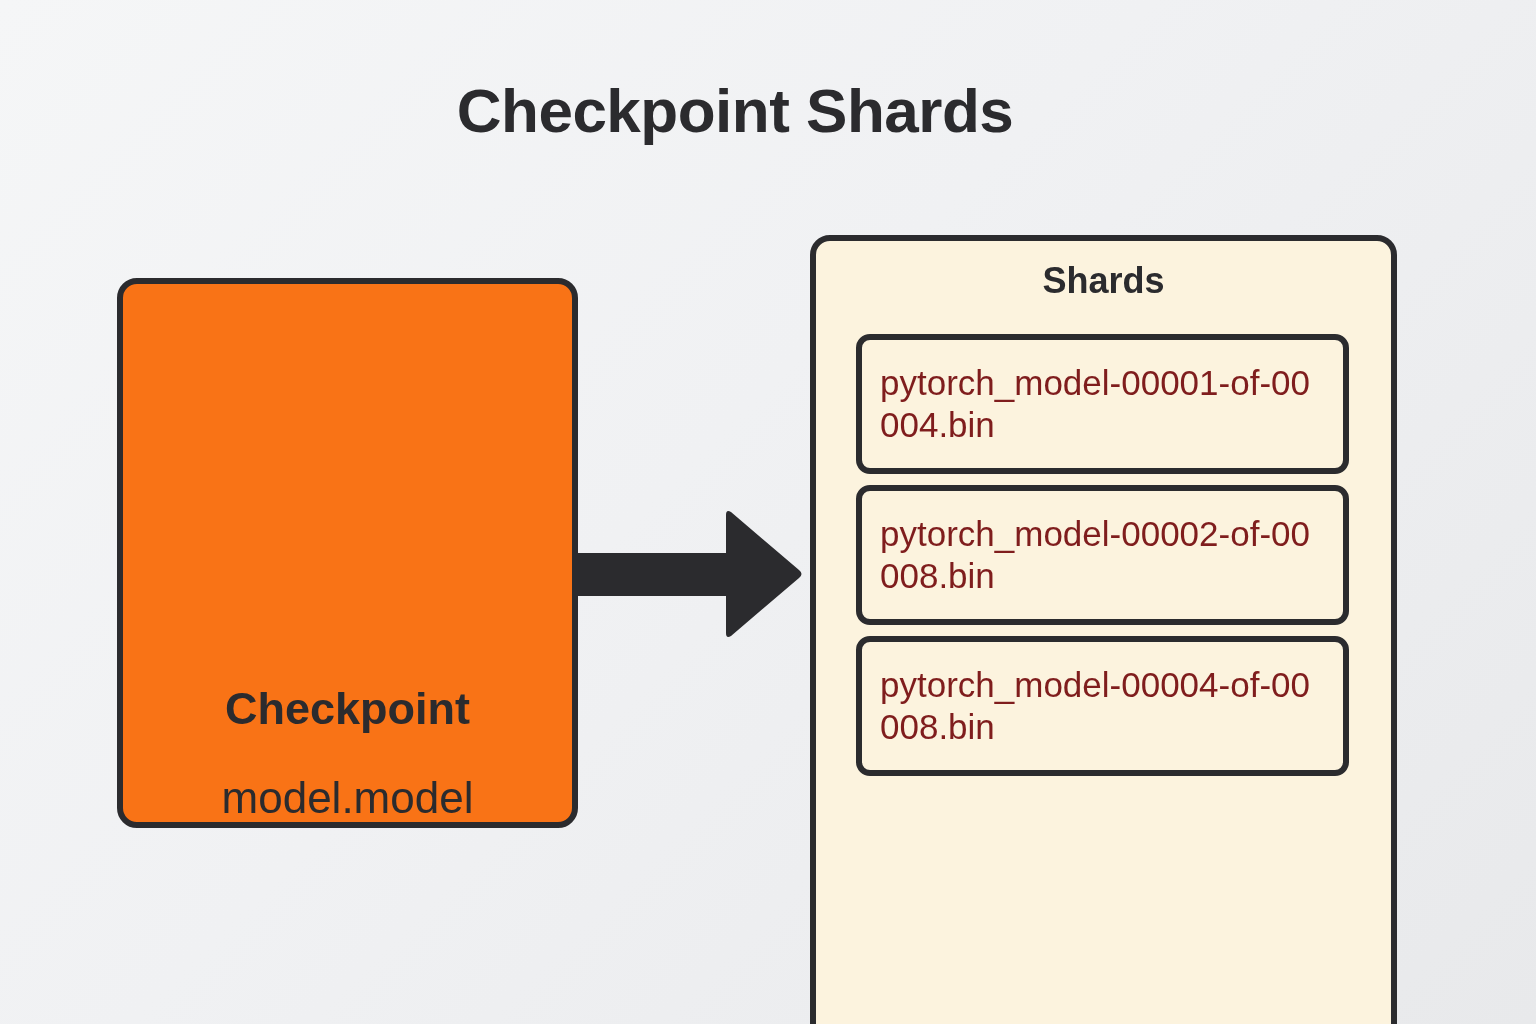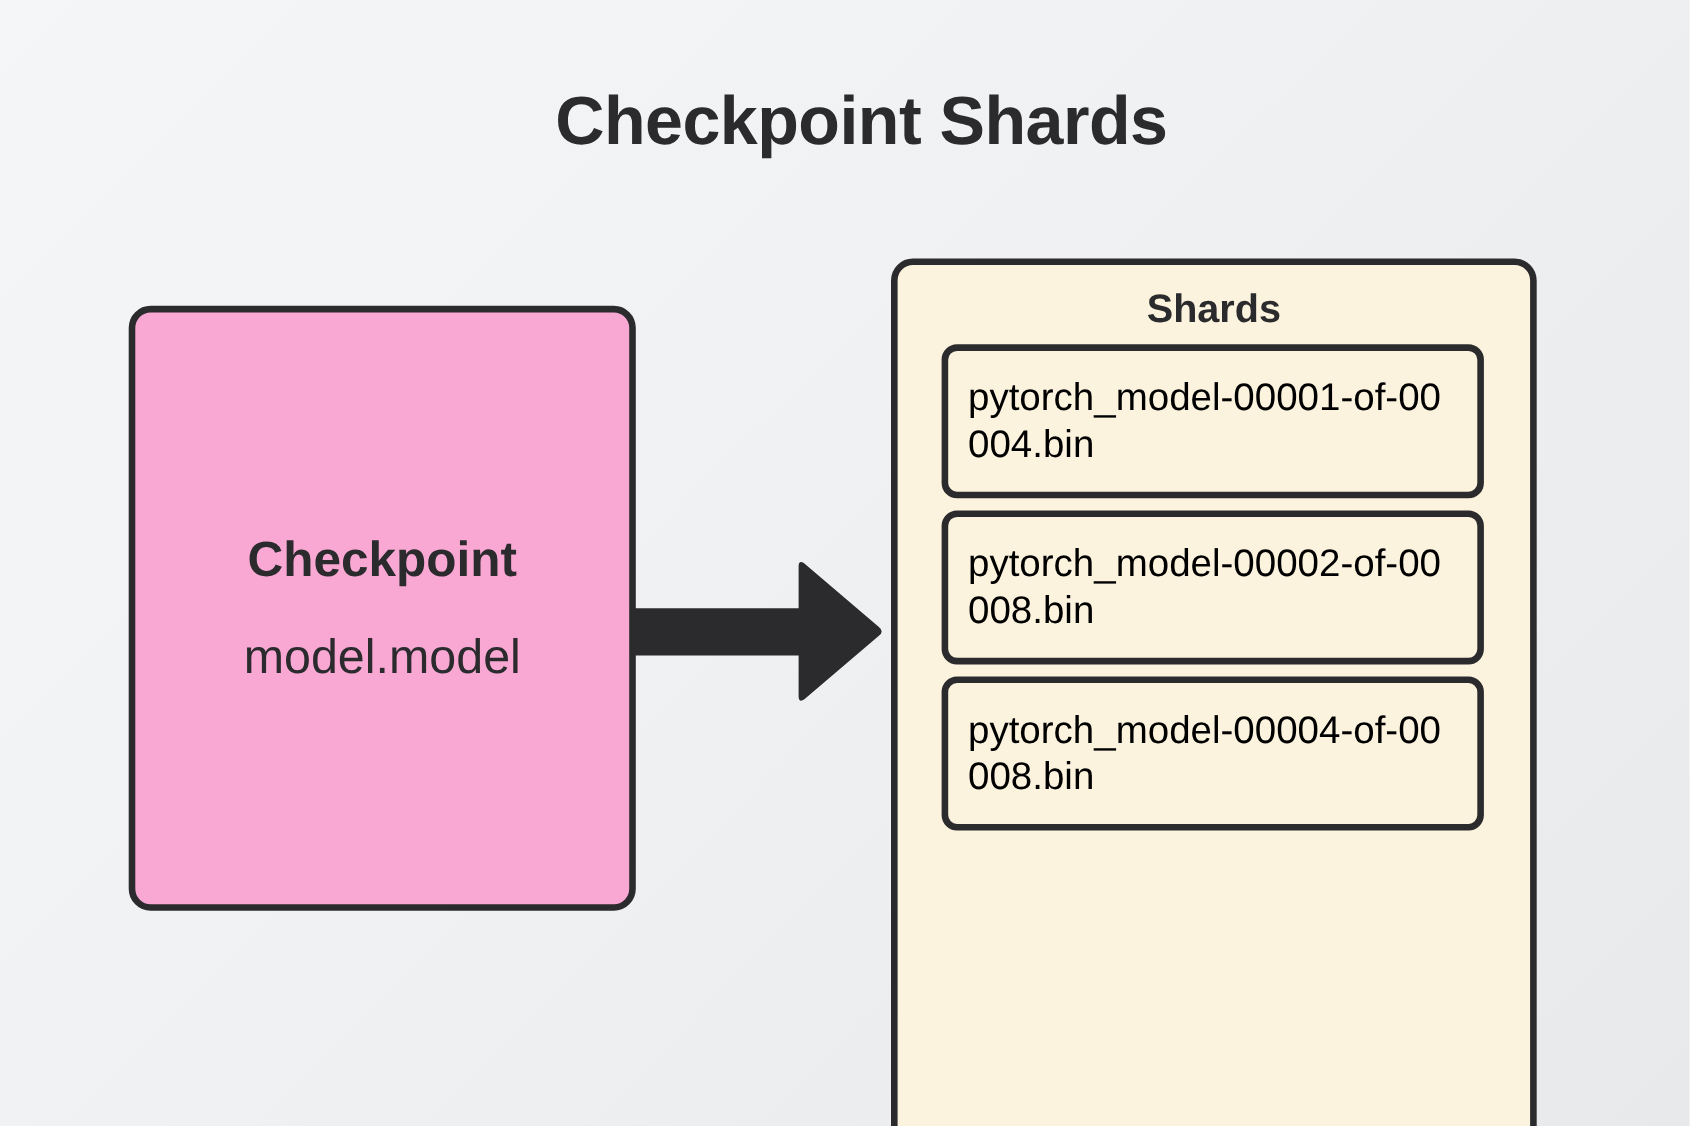--- a/index.html
+++ b/index.html
@@ -28,38 +28,37 @@
     left: 0;
     top: 78px;
     width: 1470px;
     text-align: center;
     font-size: 62px;
     font-weight: bold;
     color: #2B2B2E;
     letter-spacing: -0.5px;
     line-height: 1.05;
     white-space: nowrap;
-    padding-left: 48px;
   }
 
   
   .checkpoint-box {
     position: absolute;
     left: 117px;
     top: 278px;
     width: 461px;
     height: 550px;
     box-sizing: border-box;
-    background: #f9a8d4;
+    background: #f97316;
     border: 6px solid #2B2B2E;
     border-radius: 20px;
     display: flex;
     flex-direction: column;
     align-items: center;
-    justify-content: center;
+    justify-content: flex-end;
   }
   .checkpoint-title {
     font-size: 45px;
     font-weight: bold;
     color: #2B2B2E;
     line-height: 1.1;
     margin-bottom: 40px;
     white-space: nowrap;
   }
   .checkpoint-file {
@@ -91,21 +90,21 @@
     border: 6px solid #2B2B2E;
     border-radius: 20px;
     padding: 18px 40px 0 40px;
   }
   .shards-header {
     text-align: center;
     font-size: 36px;
     font-weight: bold;
     color: #2B2B2E;
     line-height: 1.2;
-    margin-bottom: 11px;
+    margin-bottom: 32px;
     white-space: nowrap;
   }
   .shard-list {
     display: flex;
     flex-direction: column;
     gap: 11px;
   }
   .shard-card {
     box-sizing: border-box;
     width: 493px;
@@ -114,21 +113,21 @@
     border: 6px solid #2B2B2E;
     border-radius: 14px;
     display: flex;
     align-items: center;
     justify-content: center;
     padding: 0 18px;
   }
   .shard-label {
     font-size: 35px;
     font-weight: normal;
-    color: #000000;
+    color: #7f1d1d;
     line-height: 1.22;
     text-align: left;
     width: 100%;
     word-break: break-all;
   }
 </style>
 </head>
 <body>
 
 <div id="stage">

